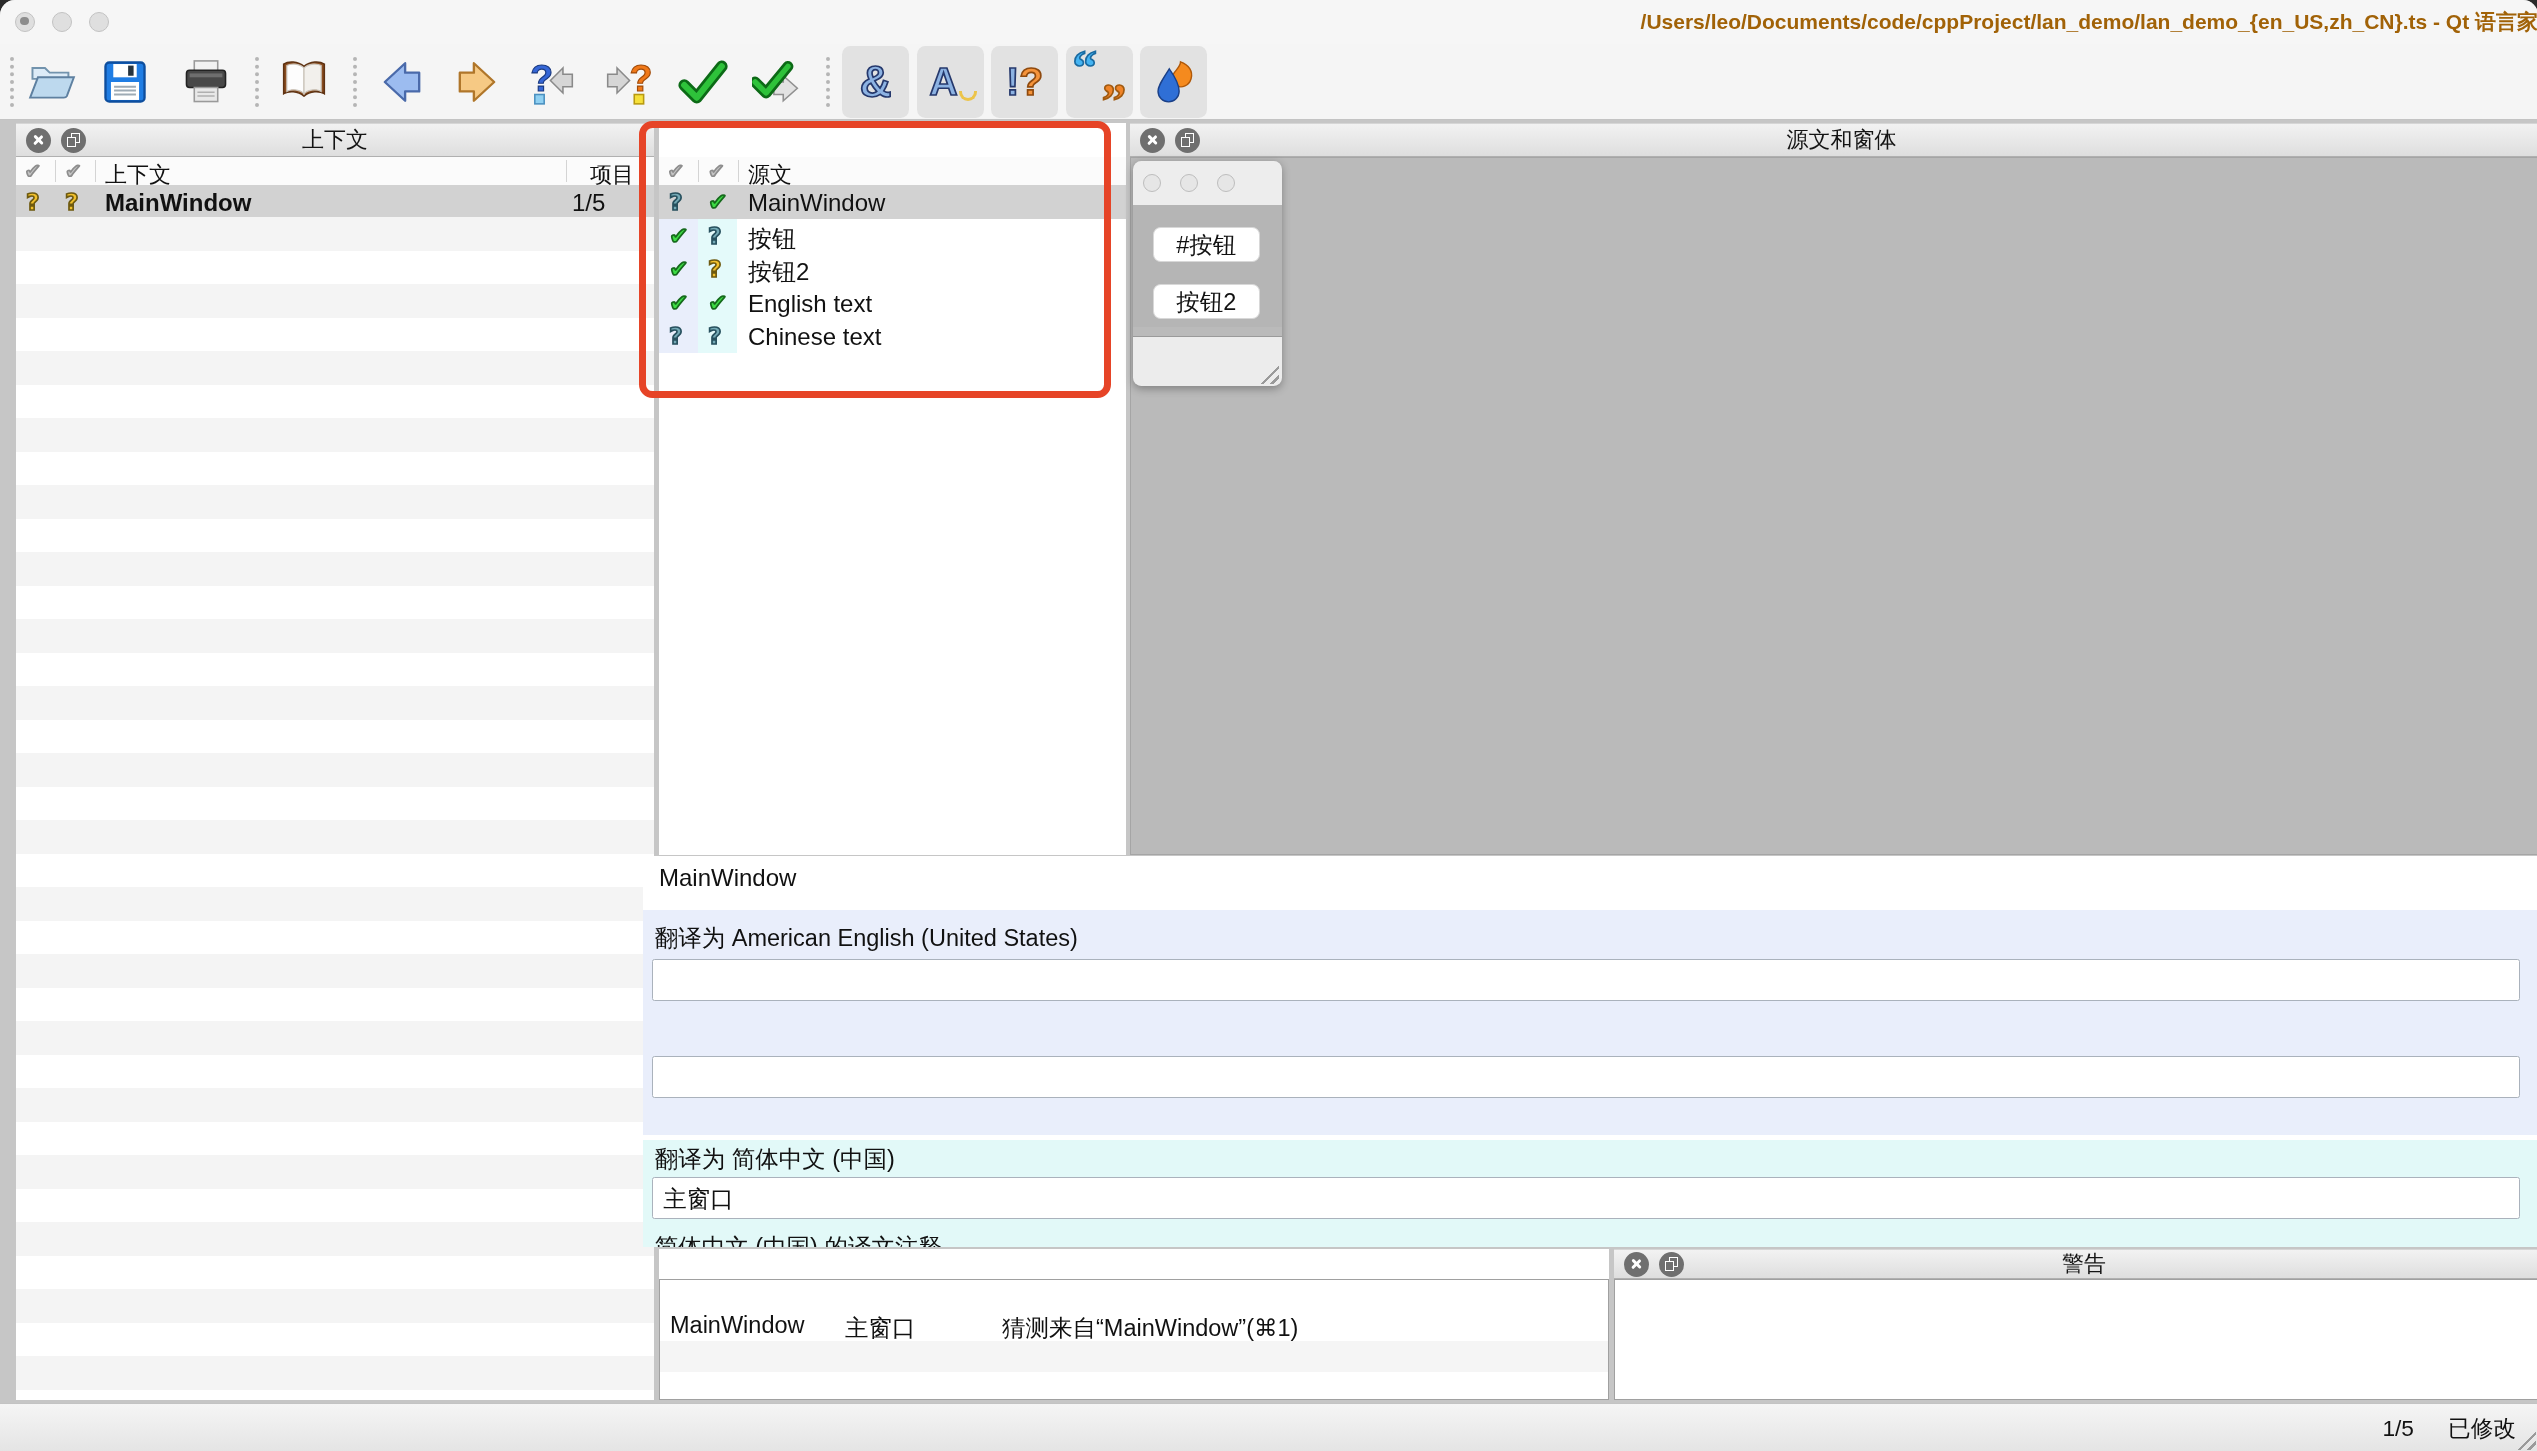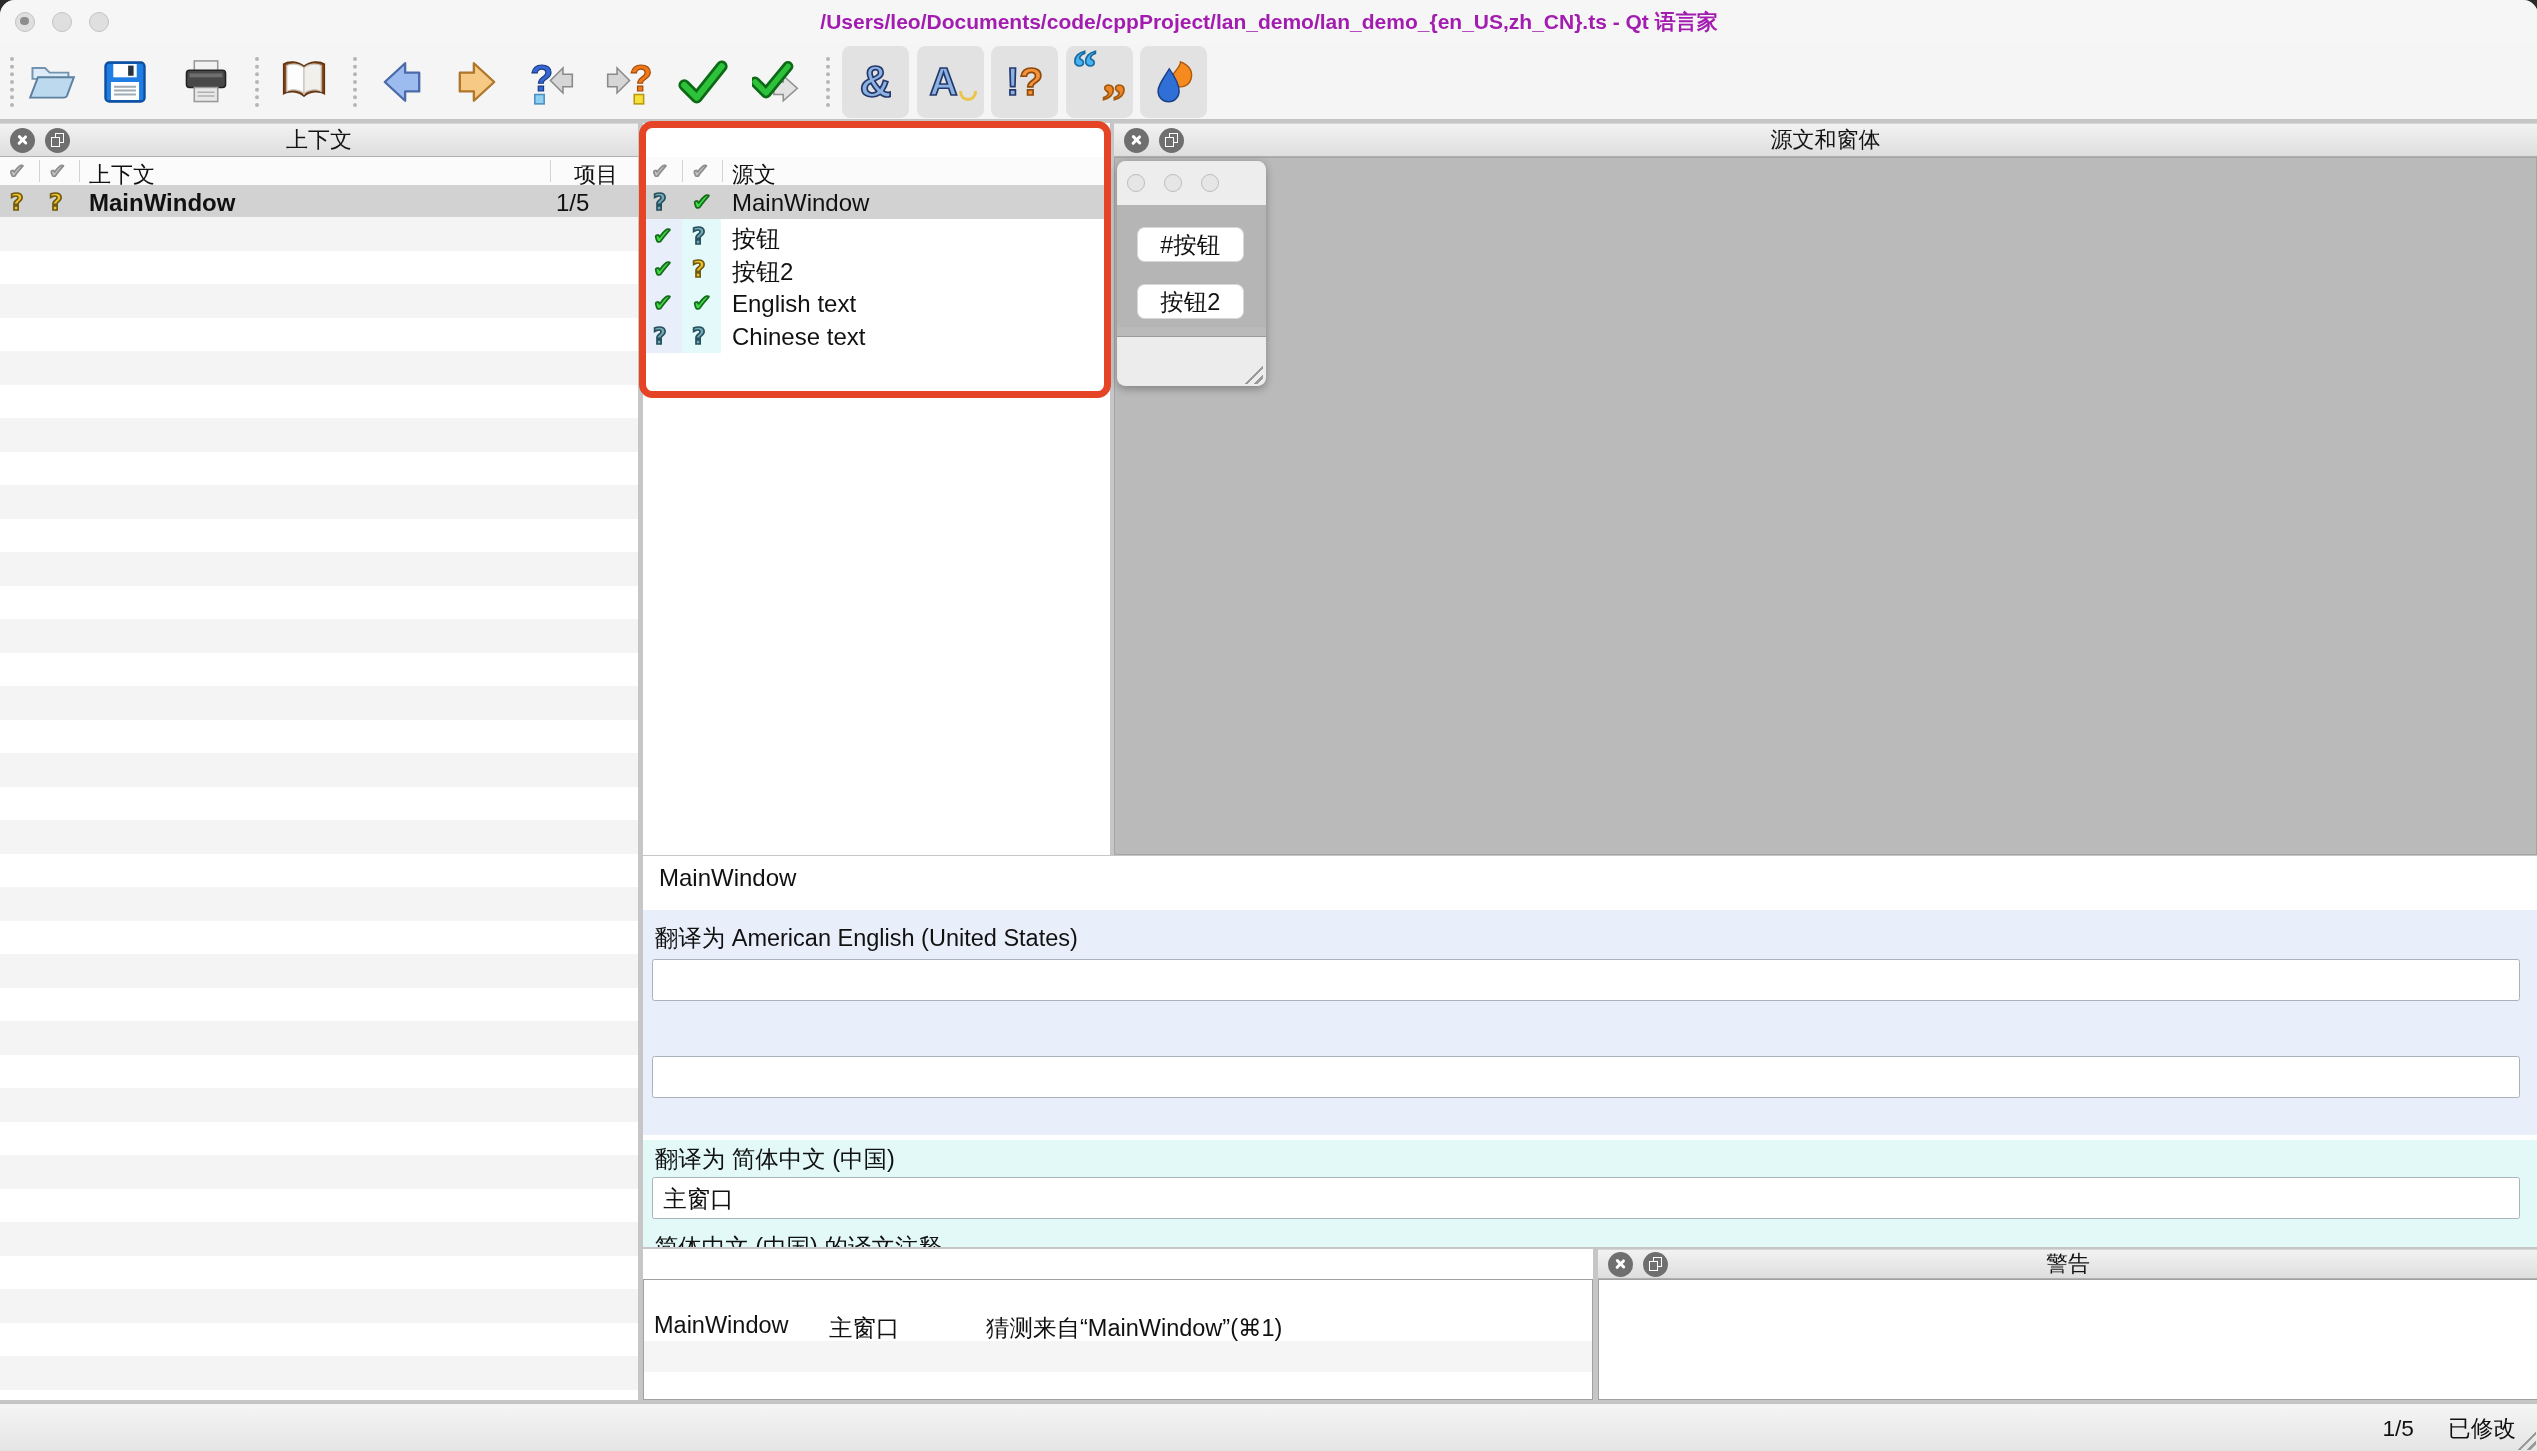--- a/index.html
+++ b/index.html
@@ -9,39 +9,39 @@
     background:#c6c6c6;border-radius:15px 15px 0 0;
     font-family:"Liberation Sans","DejaVu Sans",sans-serif;color:#111;
     -webkit-font-smoothing:antialiased;
   }
   
   .titlebar{position:absolute;left:0;top:0;width:2538px;height:44px;background:#f6f6f6;
     display:flex;align-items:center;}
   .tl-group{position:absolute;left:15px;top:11.7px;display:flex;gap:17px;}
   .tl{width:20px;height:20px;border-radius:50%;background:#dfdfdf;border:1.7px solid #c2c2c2;position:relative;}
   .tl-close::after{content:"";position:absolute;left:4.2px;top:4.2px;width:8.4px;height:8.4px;border-radius:50%;background:#8d8d8d;}
-  .win-title{width:100%;text-align:center;font-size:21px;font-weight:700;color:#a21caf;}
+  .win-title{width:100%;text-align:right;font-size:21px;font-weight:700;color:#a16207;}
   
   .toolbar{position:absolute;left:0;top:44px;width:2538px;height:76px;background:#f5f5f5;
     border-bottom:1.7px solid #c3c3c3;display:flex;align-items:center;}
   .tsep{width:0;height:50px;border-left:4.2px dotted #b5b5b5;margin-left:18.5px;}
   .tbtn{width:62px;height:72px;display:flex;align-items:center;justify-content:center;}
   .tbtn svg{width:50px;height:50px;}
   .tgl{width:67px;height:72px;background:#e2e2e2;border-radius:8.4px;margin-left:7.6px;
     display:flex;align-items:center;justify-content:center;position:relative;}
   .glyph-blue{color:#8cb2e2;-webkit-text-stroke:1.7px #25386c;font-weight:bold;line-height:1;}
   .glyph-orange{color:#f5933a;-webkit-text-stroke:1.7px #8f4a0e;font-weight:bold;line-height:1;}
   .q1{position:absolute;top:-6.7px;left:6.7px;font-family:"Liberation Serif","DejaVu Serif",serif;
       font-weight:bold;font-size:49px;color:#45b4f2;-webkit-text-stroke:1.7px #1a6aa0;}
   .q2{position:absolute;bottom:-11.7px;right:6.7px;font-family:"Liberation Serif","DejaVu Serif",serif;
       font-weight:bold;font-size:49px;color:#f08428;-webkit-text-stroke:1.7px #a05a10;}
   .squig{position:absolute;right:6.7px;bottom:17px;width:18.5px;height:9.2px;border:3.4px solid #ecc44a;
       border-top:none;border-radius:0 0 11.7px 11.7px;}
   
-  .dock{position:absolute;background:#fff;}
+  .dock{position:absolute;background:#fff;margin-left:16px;}
   .dock-header{position:absolute;left:0;top:0;width:100%;height:34px;
     background:linear-gradient(#f2f2f2,#dedede);border-top:0.8px solid #d6d6d6;border-bottom:0.8px solid #b0b0b0;
     display:flex;align-items:center;}
   .dock-title{position:absolute;left:0;width:100%;text-align:center;font-size:22px;color:#141414;}
   .dock-btn{width:25px;height:25px;border-radius:50%;background:#6f6f6f;margin-left:10px;
     display:flex;align-items:center;justify-content:center;position:relative;z-index:2;}
   .x-ic{position:relative;width:13.4px;height:13.4px;}
   .x-ic::before,.x-ic::after{content:"";position:absolute;left:5.5px;top:0.8px;width:2.5px;height:11.7px;background:#fff;border-radius:1.7px;}
   .x-ic::before{transform:rotate(45deg);}
   .x-ic::after{transform:rotate(-45deg);}

